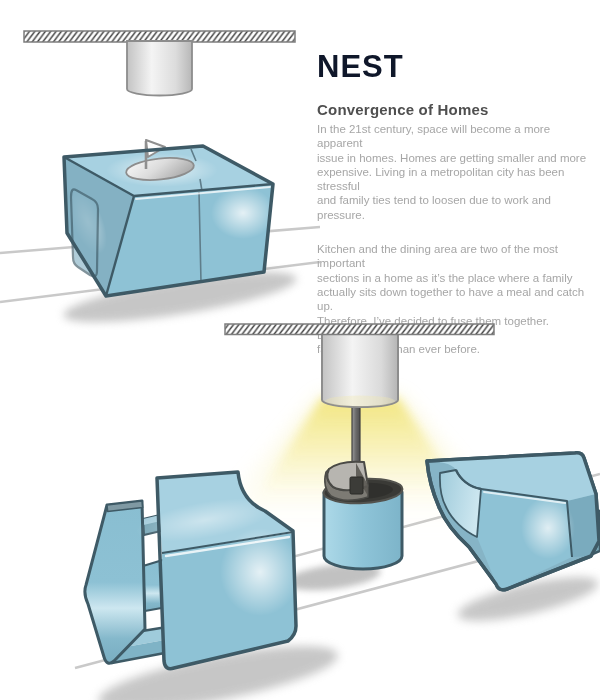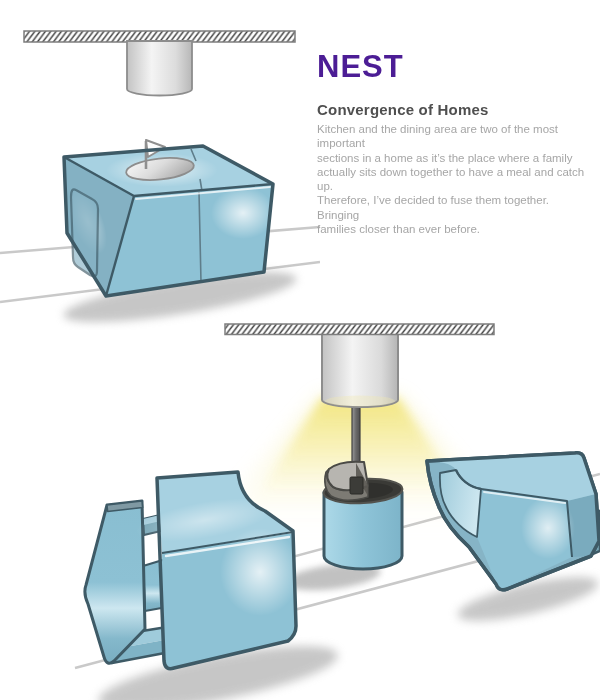--- a/index.html
+++ b/index.html
@@ -3,21 +3,21 @@
 <meta charset="utf-8">
 <style>
   html,body{margin:0;padding:0;background:#fff;}
   body{width:600px;height:700px;position:relative;overflow:hidden;
        font-family:"Liberation Sans",sans-serif;}
   .fig{position:absolute;}
   #fig-closed{left:0;top:0;}
   #fig-open{left:0;top:310px;}
   .copy{position:absolute;left:317px;top:50px;width:272px;}
   .title{margin:0;font-size:31px;line-height:33px;font-weight:bold;
-         letter-spacing:1px;color:#4c1d95;}
+         letter-spacing:1px;color:#0f172a;}
   .heading{margin:19px 0 4px 0;font-size:15px;line-height:16px;
            font-weight:bold;color:#4f4f4f;letter-spacing:.2px;}
   .body-text{margin:0;font-size:11.5px;line-height:14.3px;color:#a6a6a6;
              white-space:pre-line;}
   .body-text + .body-text{margin-top:20px;}
 </style>
 </head>
 <body>
 
 <svg id="fig-closed" class="fig" width="320" height="330" viewBox="0 0 320 330">
@@ -83,20 +83,24 @@
     <path d="M136,199 L270,187" stroke="#ffffff" stroke-width="2" opacity="0.75" fill="none" stroke-linecap="round"></path>
     <path d="M134,196 L106,296" stroke="#3e5a66" stroke-width="2.4" fill="none"></path>
     <path d="M64,157 L134,196 L273,184" stroke="#3e5a66" stroke-width="2.4" fill="none"></path>
     <path d="M64,157 L203,146 L273,184 L264,272 L106,296 L67,233 Z" fill="none" stroke="#3e5a66" stroke-width="3.5"></path>
   </g>
 </svg>
 
 <div class="copy">
   <h1 class="title">NEST</h1>
   <h2 class="heading">Convergence of Homes</h2>
+  <p class="body-text">In the 21st century, space will become a more apparent
+issue in homes. Homes are getting smaller and more
+expensive. Living in a metropolitan city has been stressful
+and family ties tend to loosen due to work and pressure.</p>
   <p class="body-text">Kitchen and the dining area are two of the most important
 sections in a home as it’s the place where a family
 actually sits down together to have a meal and catch up.
 Therefore, I’ve decided to fuse them together. Bringing
 families closer than ever before.</p>
 </div>
 
 <svg id="fig-open" class="fig" width="600" height="390" viewBox="0 310 600 390">
   <defs>
     <pattern id="hatchB" width="6" height="6" patternUnits="userSpaceOnUse" patternTransform="rotate(-8)">

